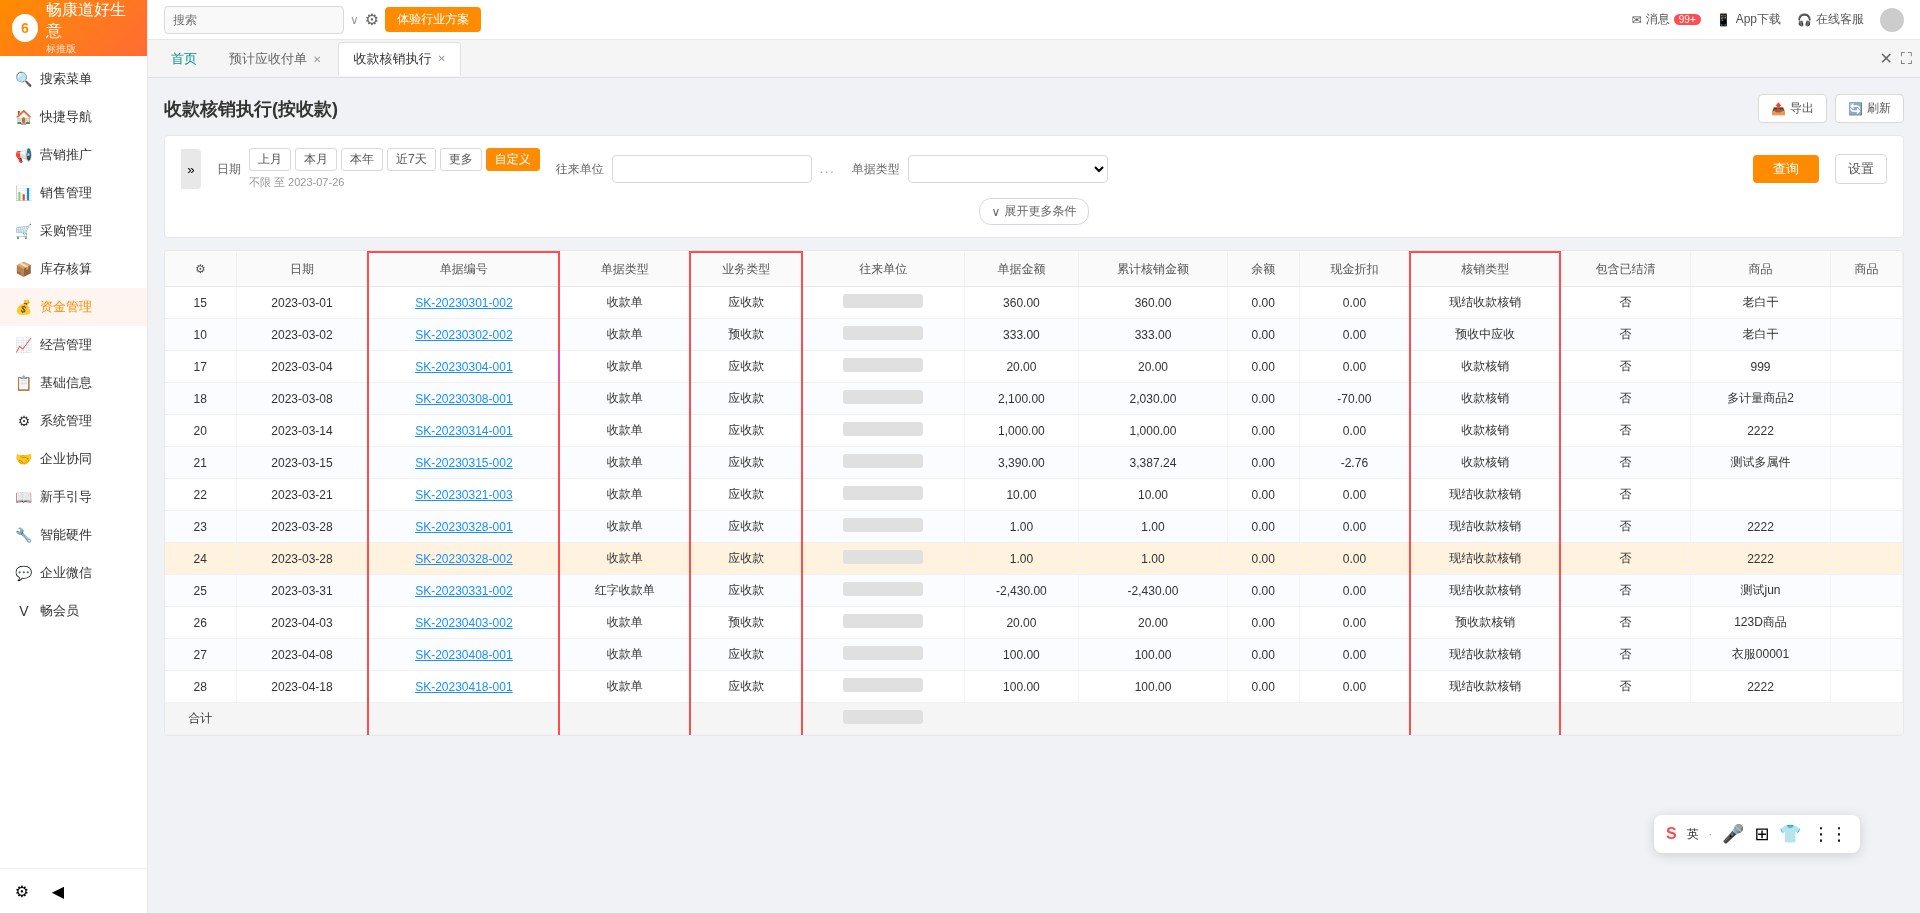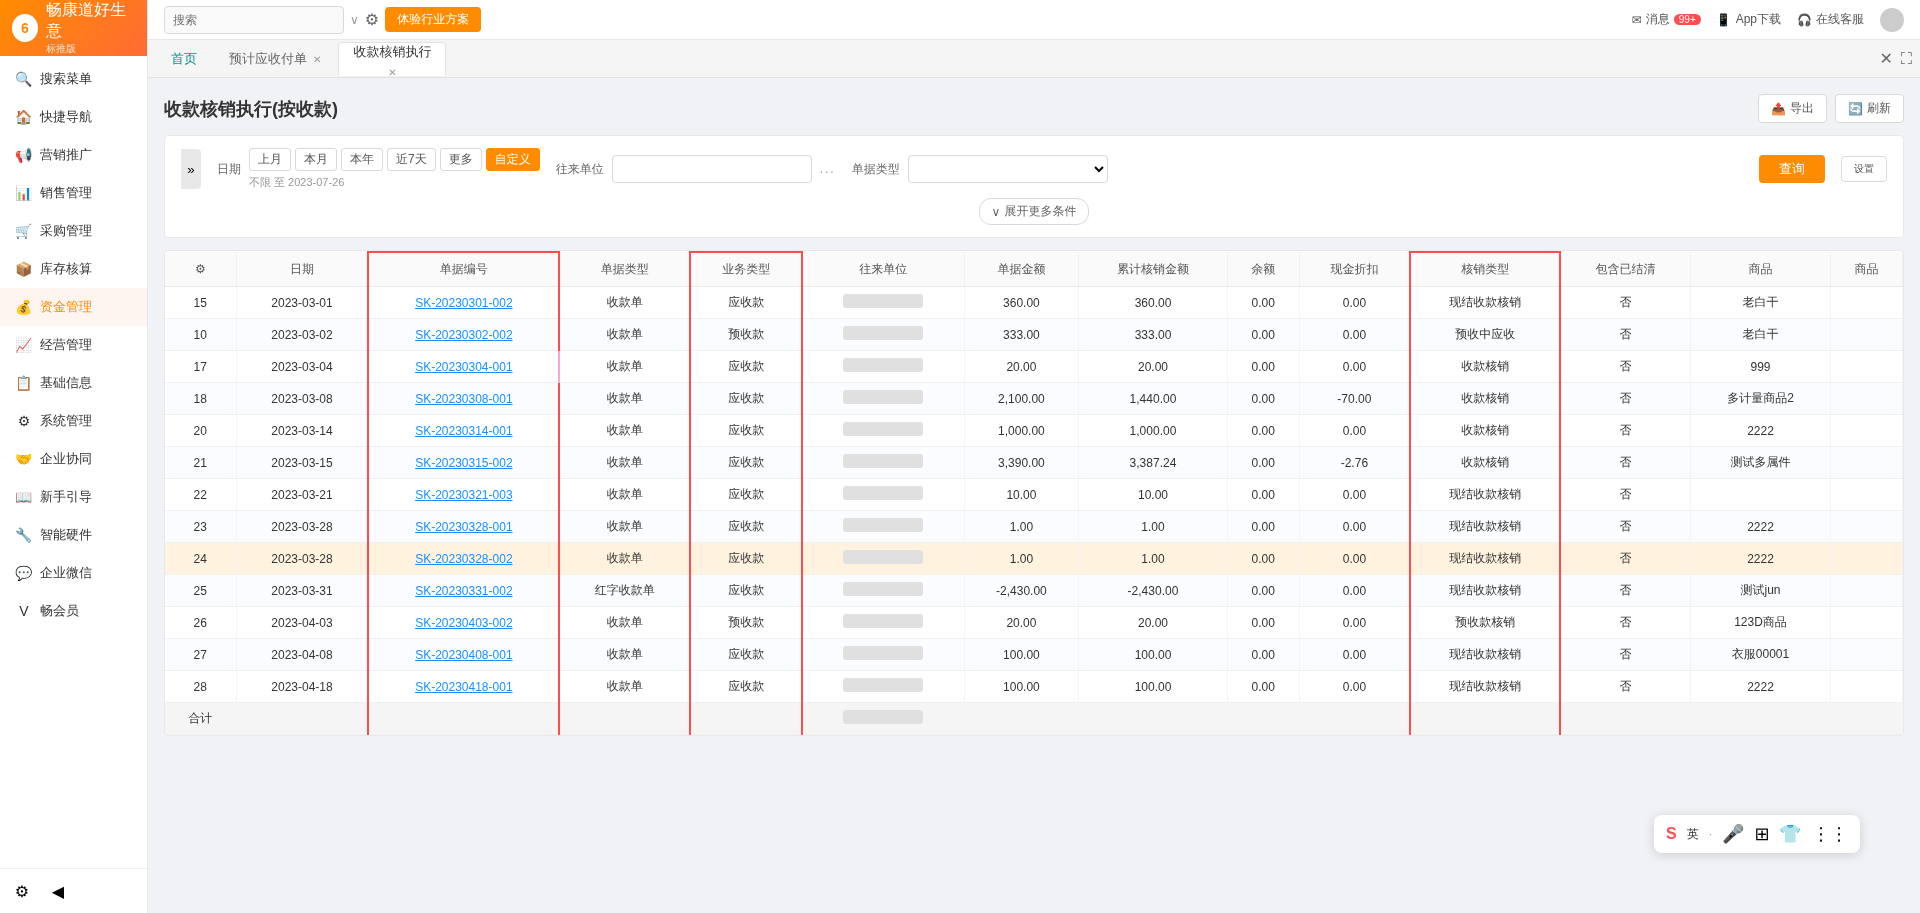--- a/index.html
+++ b/index.html
@@ -97,21 +97,20 @@
       display: flex; align-items: center; gap: 6px;
       border-radius: 4px 4px 0 0; cursor: pointer;
       font-size: 13px; color: #666; background: transparent;
       border: 1px solid transparent; border-bottom: none;
       margin-right: 2px;
     }
     .tab.active {
       background: #fff; color: #333;
       border-color: #e0e0e0;
       border-bottom: 1px solid #fff;
-      flex-direction: column;
     }
     .tab.home { color: #009688; }
     .tab-close { font-size: 10px; color: #999; cursor: pointer; }
     .tabs-spacer { flex: 1; }
     .tabs-controls { display: flex; gap: 8px; }
     .tabs-control-btn { background: none; border: none; cursor: pointer; font-size: 16px; color: #666; }
 
     
     .page-content { flex: 1; overflow: auto; padding: 16px; background: #f0f2f5; }
     .page-header {
@@ -159,21 +158,21 @@
     .filter-select {
       width: 200px; height: 28px; border: 1px solid #d9d9d9; border-radius: 4px;
       padding: 0 8px; font-size: 12px; background: #fff;
     }
     .btn-query {
       background: #ff8c00; color: #fff; border: none;
       padding: 5px 20px; border-radius: 4px; cursor: pointer; font-size: 13px;
     }
     .btn-settings {
       background: #fff; color: #555; border: 1px solid #d9d9d9;
-      padding: 5px 12px; border-radius: 4px; cursor: pointer; font-size: 10px;
+      padding: 5px 12px; border-radius: 4px; cursor: pointer; font-size: 13px;
     }
     .expand-btn {
       display: flex; align-items: center; gap: 4px;
       padding: 4px 12px; border: 1px solid #d9d9d9; border-radius: 12px;
       background: #fff; cursor: pointer; font-size: 12px; color: #666;
       margin: 8px auto 0; width: fit-content;
     }
 
     
     .table-card {
@@ -473,21 +472,21 @@
       <td>0.00</td>
       <td class="">0.00</td>
       <td style="border-left:2px solid #ff4d4f; border-right:2px solid #ff4d4f;">预收中应收</td>
       <td>否</td>
       <td>老白干</td>
       <td></td>
     </tr>
             <tr>
       <td>17</td>
       <td>2023-03-04</td>
-      <td style="border-left:2px solid #ff4d4f; border-right:2px solid #f9a8d4;">
+      <td style="border-left:2px solid #ff4d4f; border-right:2px solid #ec4899;">
         <a class="link-cell">SK-20230304-001</a>
       </td>
       <td>收款单</td>
       <td style="border-left:2px solid #ff4d4f; border-right:2px solid #ff4d4f;">应收款</td>
       <td>
         <span style="display:inline-block;width:80px;height:14px;background:#e0e0e0;border-radius:3px;"></span>
       </td>
       <td class="">20.00</td>
       <td class="">20.00</td>
       <td>0.00</td>
@@ -502,21 +501,21 @@
       <td>2023-03-08</td>
       <td style="border-left:2px solid #ff4d4f; border-right:2px solid #ff4d4f;">
         <a class="link-cell">SK-20230308-001</a>
       </td>
       <td>收款单</td>
       <td style="border-left:2px solid #ff4d4f; border-right:2px solid #ff4d4f;">应收款</td>
       <td>
         <span style="display:inline-block;width:80px;height:14px;background:#e0e0e0;border-radius:3px;"></span>
       </td>
       <td class="">2,100.00</td>
-      <td class="">1,440.00</td>
+      <td class="">2,030.00</td>
       <td>0.00</td>
       <td class="negative">-70.00</td>
       <td style="border-left:2px solid #ff4d4f; border-right:2px solid #ff4d4f;">收款核销</td>
       <td>否</td>
       <td>多计量商品2</td>
       <td></td>
     </tr>
             <tr>
       <td>20</td>
       <td>2023-03-14</td>

